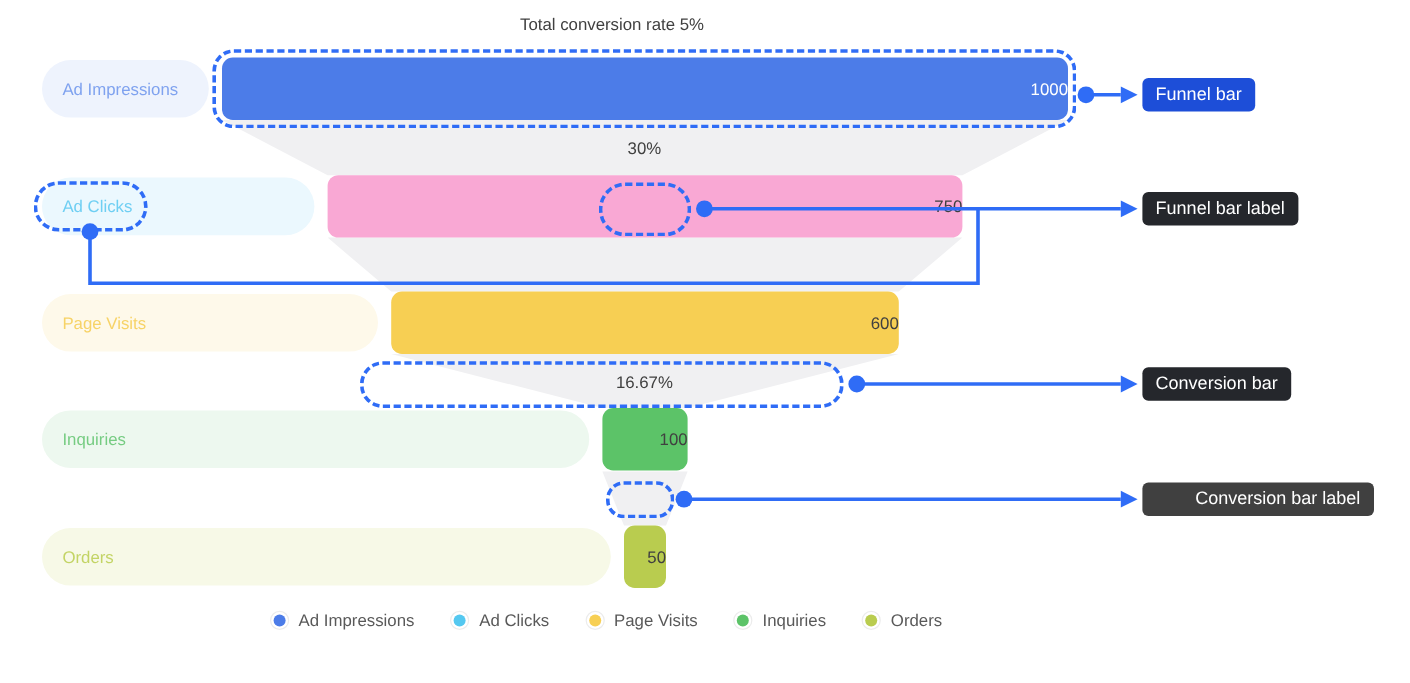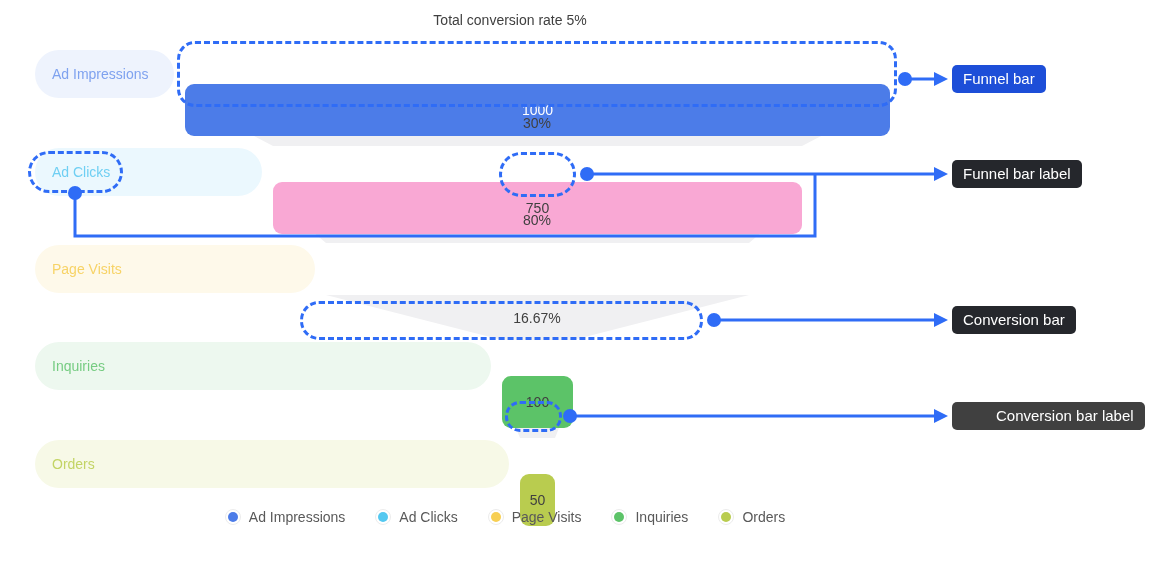--- a/index.html
+++ b/index.html
@@ -15,22 +15,22 @@
   svg.layer.top { z-index:4; pointer-events:none; }
 
   .row { position:absolute; left:0; width:100%; height:52px; z-index:1; }
   .r1{top:48px} .r2{top:146px} .r3{top:243px} .r4{top:340px} .r5{top:438px}
 
   .pill { position:absolute; top:2px; left:35px; height:48px; border-radius:24px; }
   .p1{width:139px} .p2{width:227px} .p3{width:280px} .p4{width:456px} .p5{width:474px}
 
   .stage-label { position:absolute; left:52px; top:0; height:52px; line-height:52px; font-size:14px; }
 
-  .bar { position:absolute; top:0; height:52px; border-radius:9px; text-align:center;
-         line-height:52px; font-size:14px;margin-top:36px; }
+  .bar { position:absolute; top:0; height:52px; border-radius:9px; text-align:right;
+         line-height:52px; font-size:14px; }
   .b1{left:185px;width:705px} .b2{left:273px;width:529px} .b3{left:326px;width:423px}
   .b4{left:502px;width:71px}  .b5{left:520px;width:35px}
 
   .conv { position:absolute; left:437px; width:200px; text-align:center; font-size:14px;
           color:#404040; z-index:2; line-height:20px; }
   .c1{top:113px} .c2{top:210px} .c3{top:308px} .c4{top:406px}
 
   .dash { position:absolute; border:3px dashed #2F6CF6; box-sizing:border-box; z-index:3;
           background:transparent; }
   #d-bar1     { left:177px; top:41px;  width:720px; height:66px; border-radius:18px; }
@@ -74,36 +74,36 @@
 
   <div class="row r2">
     <div class="pill p2" style="background-color: rgb(235, 248, 254);"></div>
     <div class="stage-label" style="color: rgb(111, 207, 243);">Ad Clicks</div>
     <div class="bar b2" style="background-color: #f9a8d4; color: rgb(64, 64, 64);">750</div>
   </div>
 
   <div class="row r3">
     <div class="pill p3" style="background-color: rgb(254, 249, 234);"></div>
     <div class="stage-label" style="color: rgb(247, 211, 103);">Page Visits</div>
+    <div class="bar b3" style="background-color: rgb(247, 207, 83); color: rgb(64, 64, 64);">600</div>
   </div>
 
   <div class="row r4">
     <div class="pill p4" style="background-color: rgb(237, 248, 239);"></div>
     <div class="stage-label" style="color: rgb(118, 204, 130);">Inquiries</div>
     <div class="bar b4" style="background-color: rgb(92, 195, 104); color: rgb(64, 64, 64);">100</div>
   </div>
 
   <div class="row r5">
     <div class="pill p5" style="background-color: rgb(247, 249, 231);"></div>
     <div class="stage-label" style="color: rgb(195, 212, 101);">Orders</div>
     <div class="bar b5" style="background-color: rgb(185, 204, 79); color: rgb(64, 64, 64);">50</div>
   </div>
 
   <div class="conv c1">30%</div>
-  <div class="conv c2">80%</div>
   <div class="conv c3">16.67%</div>
 
   <div class="dash" id="d-bar1"></div>
   <div class="dash" id="d-adclicks"></div>
   <div class="dash" id="d-750"></div>
   <div class="dash" id="d-conv"></div>
   <div class="dash" id="d-50"></div>
 
   <svg class="layer top" width="1175" height="569">
     <g stroke="#2F6CF6" stroke-width="3" fill="none">

